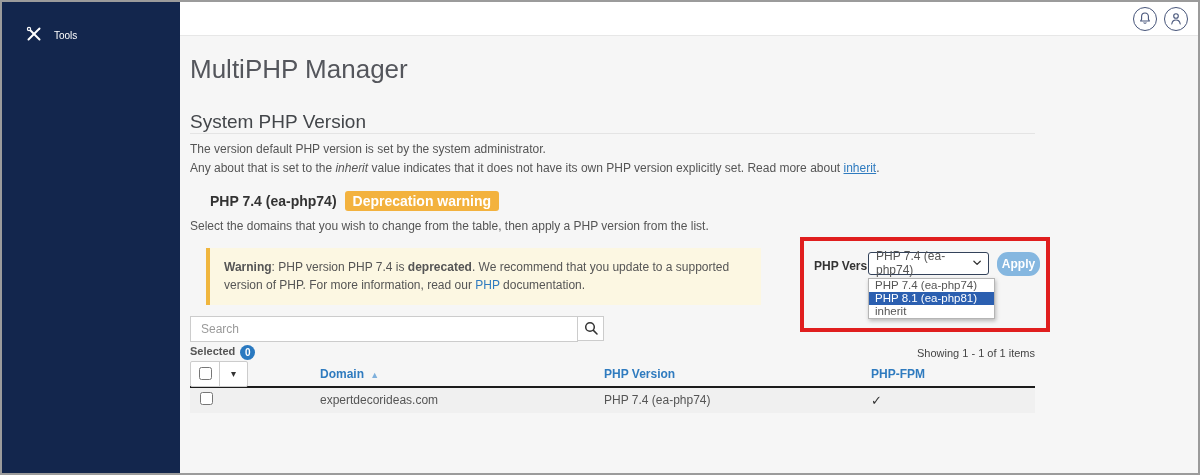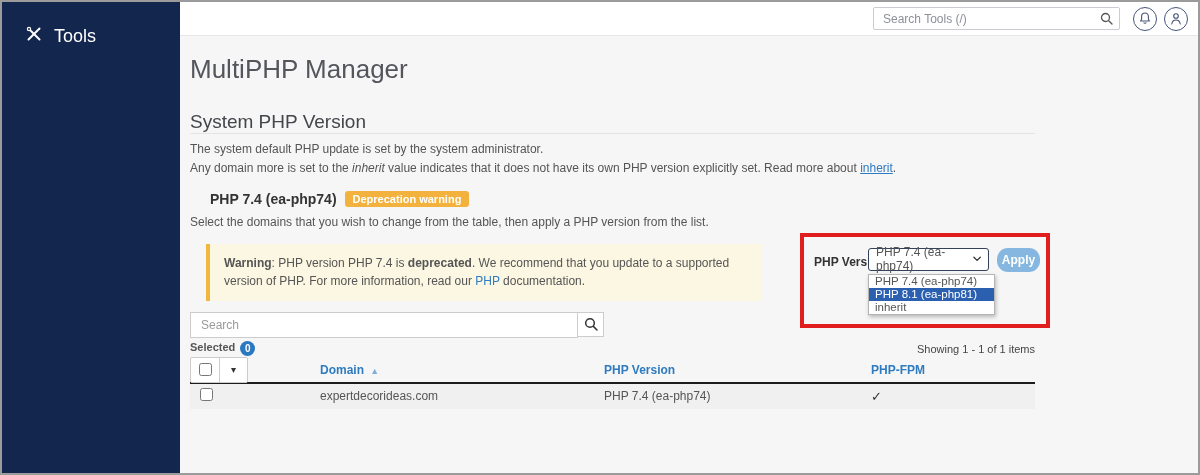--- a/index.html
+++ b/index.html
@@ -6,38 +6,38 @@
     --sidebarBg:#13264d; --linkBlue:#2f7bbf; --headerBlue:#2f7bbf; --badgeBg:#f3b23e;
     --warningBg:#fcf7e2; --warningBorder:#f0b63e; --redBox:#e01e1e; --selectHighlight:#2b5fb0;
     --applyBg:#85b7e0; --countBadge:#2a79c0;
   }
   *{margin:0;padding:0;box-sizing:border-box;}
   body{font-family:"Liberation Sans",sans-serif;background:#fff;}
   .frame{position:relative;width:1200px;height:475px;border:2px solid #9b9b9b;background:#f6f6f6;overflow:hidden;}
   
   .sidebar{position:absolute;left:0;top:0;bottom:0;width:178px;background:var(--sidebarBg);}
   .logo{margin:16px 0 0 38px;color:#fff;font-size:27px;font-weight:bold;font-style:italic;letter-spacing:-1px;}
-  .nav-item{display:flex;align-items:center;gap:12px;margin:24px 0 12px 24px;color:#fff;font-size:18px;cursor:pointer;}
+  .nav-item{display:flex;align-items:center;gap:12px;margin:24px 0 12px 24px;color:#fff;font-size:10px;cursor:pointer;}
   
   .main{position:absolute;left:178px;top:0;right:0;bottom:0;}
   .topbar{height:34px;background:#fff;border-bottom:1px solid #e7e7e7;display:flex;align-items:center;justify-content:flex-end;padding-right:10px;gap:7px;}
   .search-wrap{position:relative;width:247px;height:23px;margin-right:6px;}
   .search-wrap input{width:100%;height:100%;border:1px solid #c9ccd4;border-radius:2px;padding:0 26px 0 9px;font-size:12px;color:#555;font-family:"Liberation Sans",sans-serif;background:#fff;}
   .search-wrap input::placeholder{color:#8d9099;}
   .search-wrap svg{position:absolute;right:7px;top:5px;}
   .circle-btn{width:24px;height:24px;border:1px solid #47557a;border-radius:50%;background:#fff;display:flex;align-items:center;justify-content:center;cursor:pointer;}
   
   .content{position:relative;margin:0 0 0 10px;width:845px;}
   .page-title{margin-top:18px;font-size:26px;color:#54565c;font-weight:normal;}
   h2.section{margin-top:26px;font-size:19px;font-weight:normal;color:#43464a;border-bottom:1px solid #e4e4e4;}
   .intro{margin-top:6px;font-size:12px;color:#555;line-height:1.55;}
   .intro a,.warning-box a{color:var(--linkBlue);text-decoration:underline;cursor:pointer;}
   .warning-box a{text-decoration:none;}
   .cur-version{margin:14px 0 0 20px;font-size:14px;font-weight:bold;color:#333;display:flex;align-items:center;gap:8px;}
-  .badge{background:var(--badgeBg);color:#fff;font-size:11px;font-weight:bold;padding:2px 8px;border-radius:3px;}
+  .badge{background:var(--badgeBg);color:#fff;font-size:14px;font-weight:bold;padding:2px 8px;border-radius:3px;}
   
   .apply-row{position:relative;margin-top:10px;height:70px;}
   .warning-box{position:absolute;left:16px;top:2px;width:555px;padding:10px 14px;background:var(--warningBg);border-left:4px solid var(--warningBorder);font-size:12px;color:#555;line-height:1.55;}
   .red-box{position:absolute;left:610px;top:-9px;width:250px;height:95px;border:4px solid var(--redBox);}
   .php-label{position:absolute;left:10px;top:18px;font-size:12px;font-weight:bold;color:#333;}
   .select-box{position:absolute;left:64px;top:11px;width:121px;height:23px;background:#fff;border:1px solid #33425a;border-radius:3px;display:flex;align-items:center;justify-content:space-between;padding:0 7px;font-size:12px;color:#555;cursor:pointer;}
   .apply-btn{position:absolute;left:193px;top:11px;width:43px;height:24px;background:var(--applyBg);border:none;border-radius:11px;color:#fff;font-size:12px;font-weight:bold;cursor:pointer;font-family:"Liberation Sans",sans-serif;}
   .options{position:absolute;left:64px;top:37px;width:127px;background:#fff;border:1px solid #b5b5b5;box-shadow:1px 2px 4px rgba(0,0,0,.25);font-size:11.5px;color:#555;}
   .options .opt{padding:0 6px;line-height:13px;cursor:pointer;white-space:nowrap;}
   .options .opt.hl{background:var(--selectHighlight);color:#fff;}
@@ -77,48 +77,41 @@
           <circle cx="3" cy="3" r="1.6" fill="#13264d" stroke="#fff" stroke-width="1.2"></circle>
         </svg>
       </span>
       <span>Tools</span>
     </div>
   </div>
 
   <div class="main">
 
     <div class="topbar">
-      <div class="search-wrap">
-        <input type="text" placeholder="Search Tools (/)" style="">
-        <svg width="13" height="13" viewBox="0 0 13 13">
-          <circle cx="5.5" cy="5.5" r="4" fill="none" stroke="#555" stroke-width="1.3"></circle>
-          <line x1="8.7" y1="8.7" x2="12" y2="12" stroke="#555" stroke-width="1.3" stroke-linecap="round"></line>
-        </svg>
-      </div>
       <div class="circle-btn">
         <svg width="12" height="13" viewBox="0 0 12 13">
           <path d="M6 1 C3.8 1 2.6 2.6 2.6 4.6 L2.6 7.2 L1.6 9 L10.4 9 L9.4 7.2 L9.4 4.6 C9.4 2.6 8.2 1 6 1 Z" fill="none" stroke="#47557a" stroke-width="1.1" stroke-linejoin="round"></path>
           <path d="M4.7 10.4 a1.4 1.4 0 0 0 2.6 0" fill="none" stroke="#47557a" stroke-width="1.1"></path>
         </svg>
       </div>
       <div class="circle-btn">
         <svg width="12" height="13" viewBox="0 0 12 13">
           <circle cx="6" cy="4" r="2.3" fill="none" stroke="#47557a" stroke-width="1.1"></circle>
           <path d="M1.8 12 C2.2 8.9 4 8 6 8 C8 8 9.8 8.9 10.2 12" fill="none" stroke="#47557a" stroke-width="1.1" stroke-linecap="round"></path>
         </svg>
       </div>
     </div>
 
     <div class="content">
       <h1 class="page-title">MultiPHP Manager</h1>
 
       <h2 class="section">System PHP Version</h2>
       <p class="intro">
-        <span>The system default PHP update is set by the system administrator.</span><br>
-        <span>Any domain more is set to the </span><em>inherit</em><span> value indicates that it does not have its own PHP version explicitly set. Read more about </span><a>inherit</a><span>.</span>
+        <span>The version default PHP version is set by the system administrator.</span><br>
+        <span>Any about that is set to the </span><em>inherit</em><span> value indicates that it does not have its own PHP version explicitly set. Read more about </span><a>inherit</a><span>.</span>
       </p>
       <div class="cur-version">
         <span>PHP 7.4 (ea-php74)</span>
         <span class="badge">Deprecation warning</span>
       </div>
 
       <p class="intro">Select the domains that you wish to change from the table, then apply a PHP version from the list.</p>
 
       <div class="apply-row">
         <div class="warning-box">

